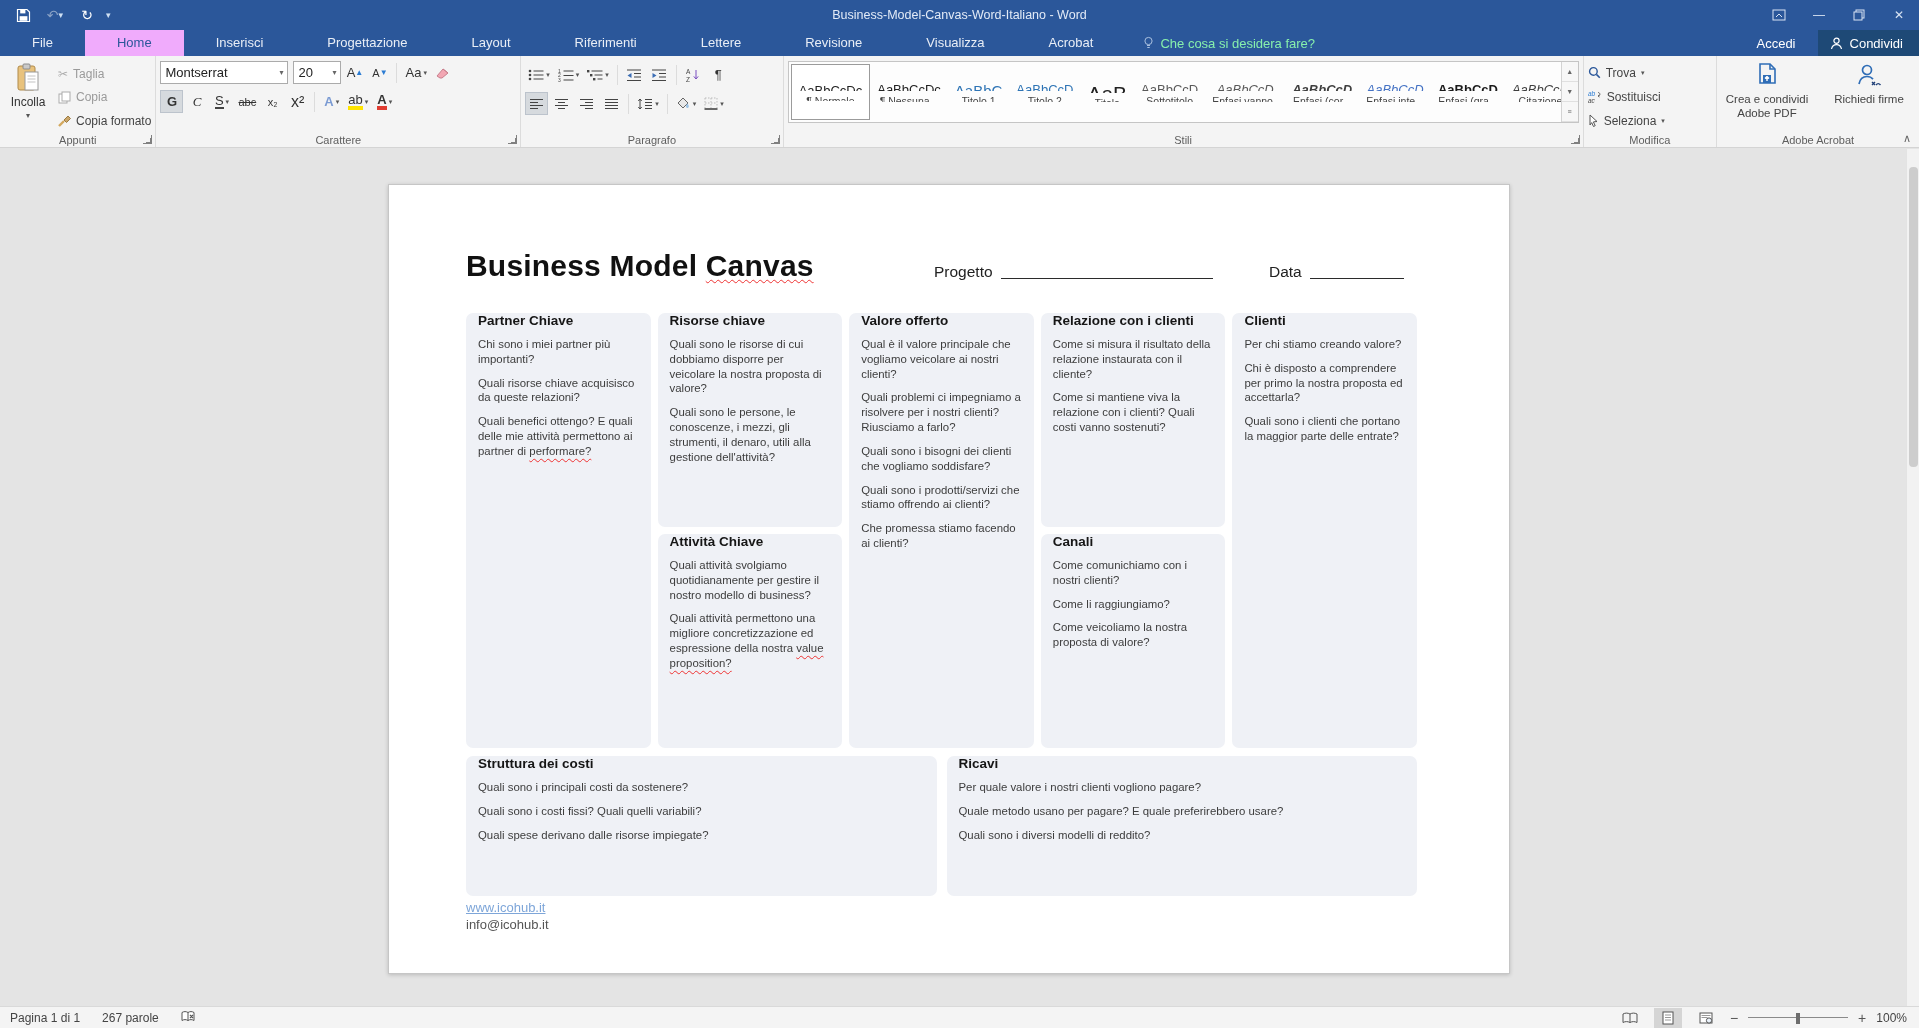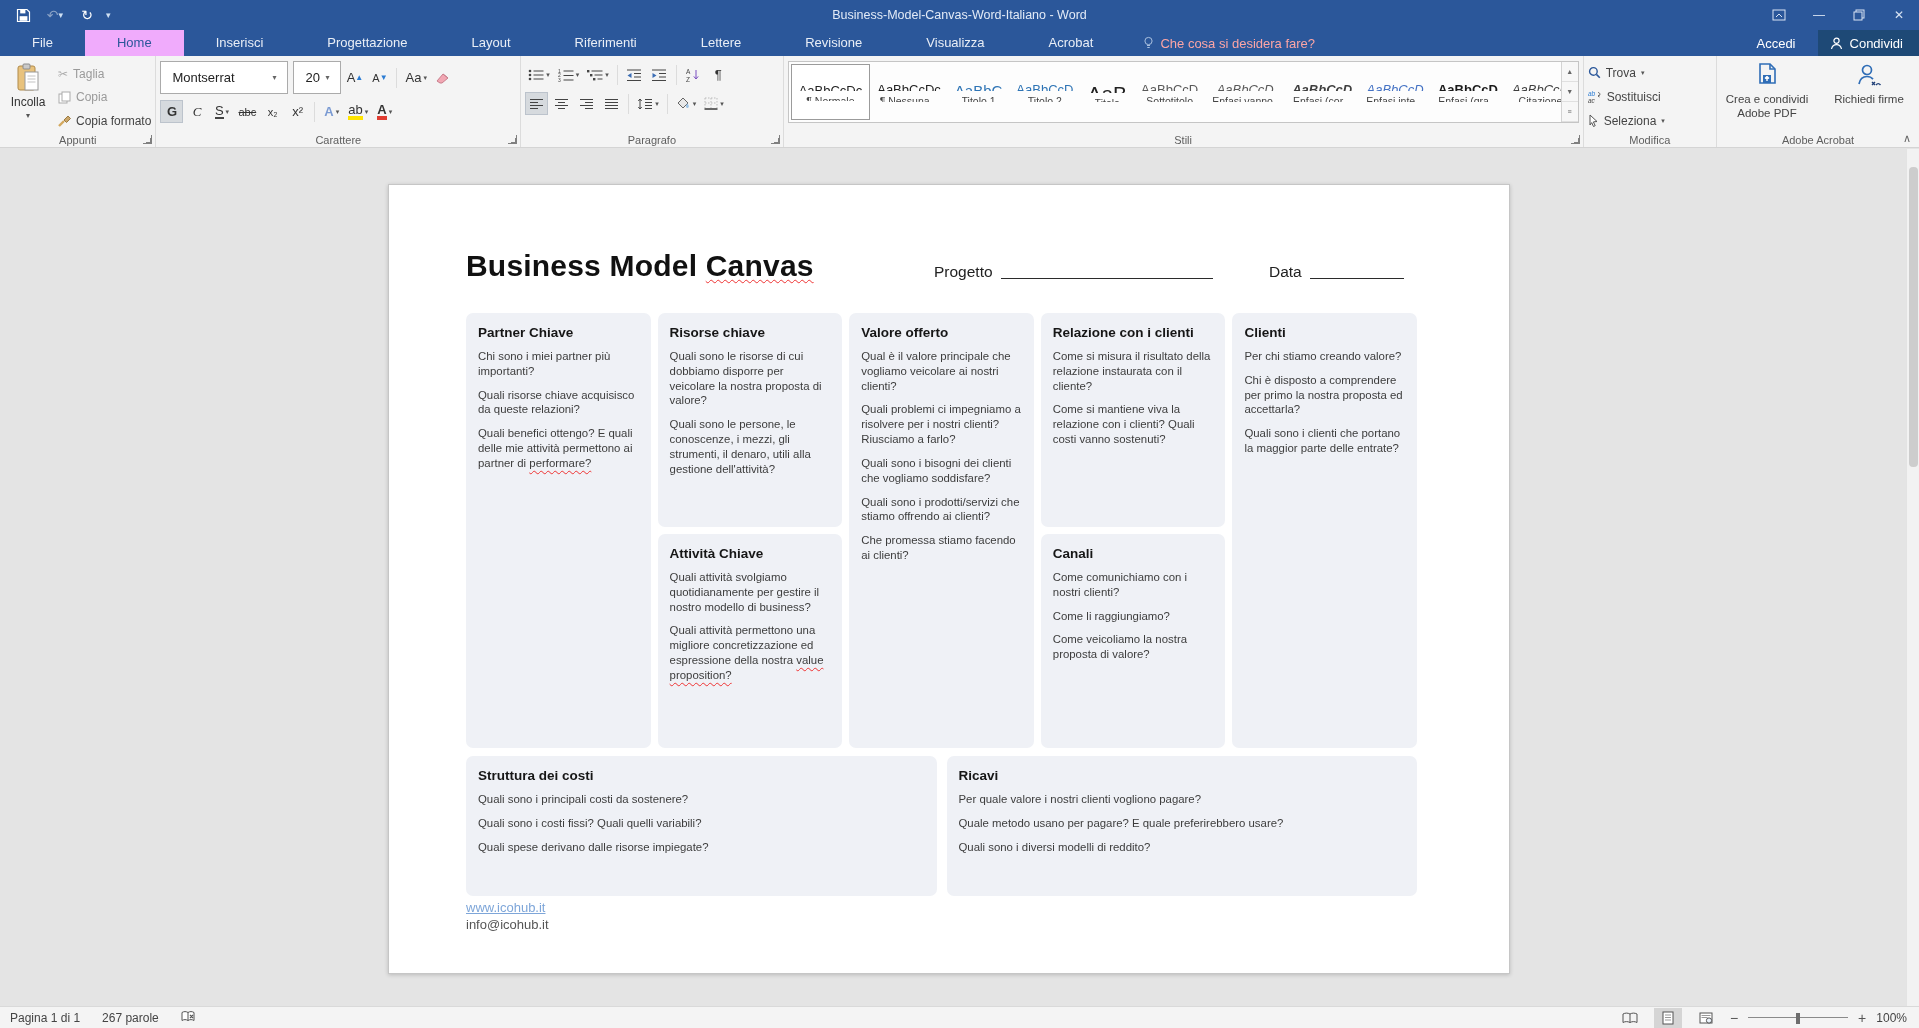--- a/index.html
+++ b/index.html
@@ -13,21 +13,21 @@
   .qbtn.dim{color:#8ba3c6;}
   .qat .caret{color:#cfe0f3;font-size:9px;}
   .win-title{position:absolute;left:0;top:0;width:100%;height:30px;line-height:30px;text-align:center;color:#e3ebf7;font-size:12.5px;pointer-events:none;}
   .winbtns{position:absolute;right:0;top:0;height:30px;display:flex;z-index:2;}
   .winbtn{width:40px;height:30px;display:flex;align-items:center;justify-content:center;color:#d9e4f3;font-size:12px;}
 
   
   .tabrow{position:absolute;left:0;top:30px;width:100%;height:26px;background:#2b579a;display:flex;align-items:flex-end;}
   .tab{padding:0 32px;height:26px;line-height:26px;color:#e9eef6;font-size:13px;white-space:nowrap;}
   .tab.active{background:#f0abfc;color:#2b579a;}
-  .tellme{display:flex;align-items:center;gap:6px;margin-left:18px;color:#fca5a5;font-size:13px;height:26px;}
+  .tellme{display:flex;align-items:center;gap:6px;margin-left:18px;color:#86efac;font-size:13px;height:26px;}
   .tabrow-right{margin-left:auto;display:flex;align-items:center;height:26px;}
   .signin{color:#fff;font-size:13px;margin-right:22px;}
   .share{height:26px;background:#1e4976;color:#fff;font-size:13px;display:flex;align-items:center;gap:7px;padding:0 16px 0 12px;}
 
   
   .ribbon{position:absolute;left:0;top:56px;width:100%;height:92px;background:#f4f4f4;border-bottom:1px solid #d4d4d4;display:flex;}
   .rgroup{position:relative;height:100%;border-right:1px solid #dcdcdc;display:flex;flex-direction:column;padding:3px 4px 16px 4px;}
   .gname{position:absolute;bottom:1px;left:0;width:100%;text-align:center;font-size:11px;color:#5e5e5e;}
   .dlg{position:absolute;right:3px;bottom:3px;width:9px;height:9px;border-right:1.5px solid #808080;border-bottom:1.5px solid #808080;}
   .dlg::after{content:"";position:absolute;right:1px;bottom:1px;width:4px;height:4px;border-right:1.5px solid #808080;border-bottom:1.5px solid #808080;transform:translate(1px,1px);}
@@ -37,21 +37,21 @@
   .g-clip{width:162px;flex-direction:row !important;gap:6px;}
   .paste{width:48px;display:flex;flex-direction:column;align-items:center;justify-content:flex-start;padding-top:4px;gap:2px;font-size:12px;color:#333;}
   .paste .caret{font-size:8px;color:#555;}
   .clipcol{display:flex;flex-direction:column;justify-content:flex-start;gap:3px;padding-top:5px;}
   .sbtn{display:flex;align-items:center;gap:5px;font-size:12px;color:#444;height:21px;white-space:nowrap;}
   .sbtn.dim{color:#9a9a9a;}
 
   
   .g-font{width:378px;}
   .row{display:flex;align-items:center;gap:2px;}
-  .combo{height:33px;background:#fff;border:1px solid #ababab;display:flex;align-items:center;justify-content:space-between;padding:0 11px;font-size:13px;color:#222;}
+  .combo{height:23px;background:#fff;border:1px solid #ababab;display:flex;align-items:center;justify-content:space-between;padding:0 4px;font-size:13px;color:#222;}
   .combo .caret{font-size:8px;color:#666;margin-left:4px;}
   .fbtn{min-width:23px;height:23px;display:flex;align-items:center;justify-content:center;font-size:13px;color:#333;padding:0 3px;white-space:nowrap;}
   .fbtn .caret{font-size:7px;color:#555;margin-left:2px;}
   .fbtn.on{background:#d6dade;border:1px solid #bcc3cc;}
   .vdiv{width:1px;height:20px;background:#dcdcdc;margin:0 3px;}
   .u-bar{border-bottom:2px solid #444;line-height:1;}
   .hl-bar{border-bottom:4px solid #ffe400;line-height:1;}
   .fc-bar{border-bottom:4px solid #e03c31;line-height:1;}
   .eff{color:#7b9bd3;font-weight:bold;}
 
@@ -94,21 +94,21 @@
 
   .doc-title{position:absolute;left:77px;top:64px;font-size:30px;font-weight:800;color:#111;letter-spacing:.2px;}
   .sq{text-decoration:underline;text-decoration-style:wavy;text-decoration-color:#e33;text-decoration-thickness:1px;text-underline-offset:3px;}
   .fieldline{position:absolute;top:78px;display:flex;align-items:center;font-size:15.5px;color:#222;}
   .f-progetto{left:545px;}
   .f-data{left:880px;}
   .blank{display:inline-block;border-bottom:1.5px solid #2b2b2b;height:14px;margin-left:8px;}
 
   .canvas-grid{position:absolute;left:77px;top:128px;width:951px;height:435px;display:grid;grid-template-columns:repeat(5,1fr);gap:7px;}
   .stack{display:grid;grid-template-rows:214px 1fr;gap:7px;}
-  .block{background:#eff1f6;border-radius:7px;padding:12px 12px;overflow:hidden;}
+  .block{background:#eff1f6;border-radius:7px;padding:0 12px;overflow:hidden;}
   .block h3{margin:0 0 4px 0;font-size:13.5px;font-weight:800;color:#161616;}
   .block p{margin:9px 0 0 0;font-size:11.4px;line-height:1.3;color:#3c3c3c;}
   .rowgrid{position:absolute;left:77px;top:571px;width:951px;height:140px;display:grid;grid-template-columns:1fr 1fr;gap:10px;}
 
   .pfooter{position:absolute;left:77px;top:714px;font-size:13px;line-height:17px;}
   .pfooter .site{color:#7ea6d9;text-decoration:underline;}
   .pfooter .mail{color:#555;}
 
   
   .statusbar{position:absolute;left:0;bottom:0;width:100%;height:22px;background:#f4f4f4;border-top:1px solid #d9d9d9;display:flex;align-items:center;font-size:12px;color:#444;}
@@ -257,21 +257,21 @@
       </div>
       <div class="row" style="margin-top:6px;">
         <div class="fbtn on" style="font-weight:bold;">G</div>
         <div class="fbtn" style="font-style:italic;font-family:'Liberation Serif',serif;">C</div>
         <div class="fbtn">
             <span class="u-bar">S</span>
             <span class="caret">▾</span>
           </div>
         <div class="fbtn" style="text-decoration:line-through;font-size:11px;">abc</div>
         <div class="fbtn" style="font-size:11px;">x₂</div>
-        <div class="fbtn" style="font-size:13px;">x²</div>
+        <div class="fbtn" style="font-size:16px;">x²</div>
         <div class="vdiv"></div>
         <div class="fbtn">
             <span class="eff">A</span>
             <span class="caret">▾</span>
           </div>
         <div class="fbtn">
             <span class="hl-bar">ab</span>
             <span class="caret">▾</span>
           </div>
         <div class="fbtn">

